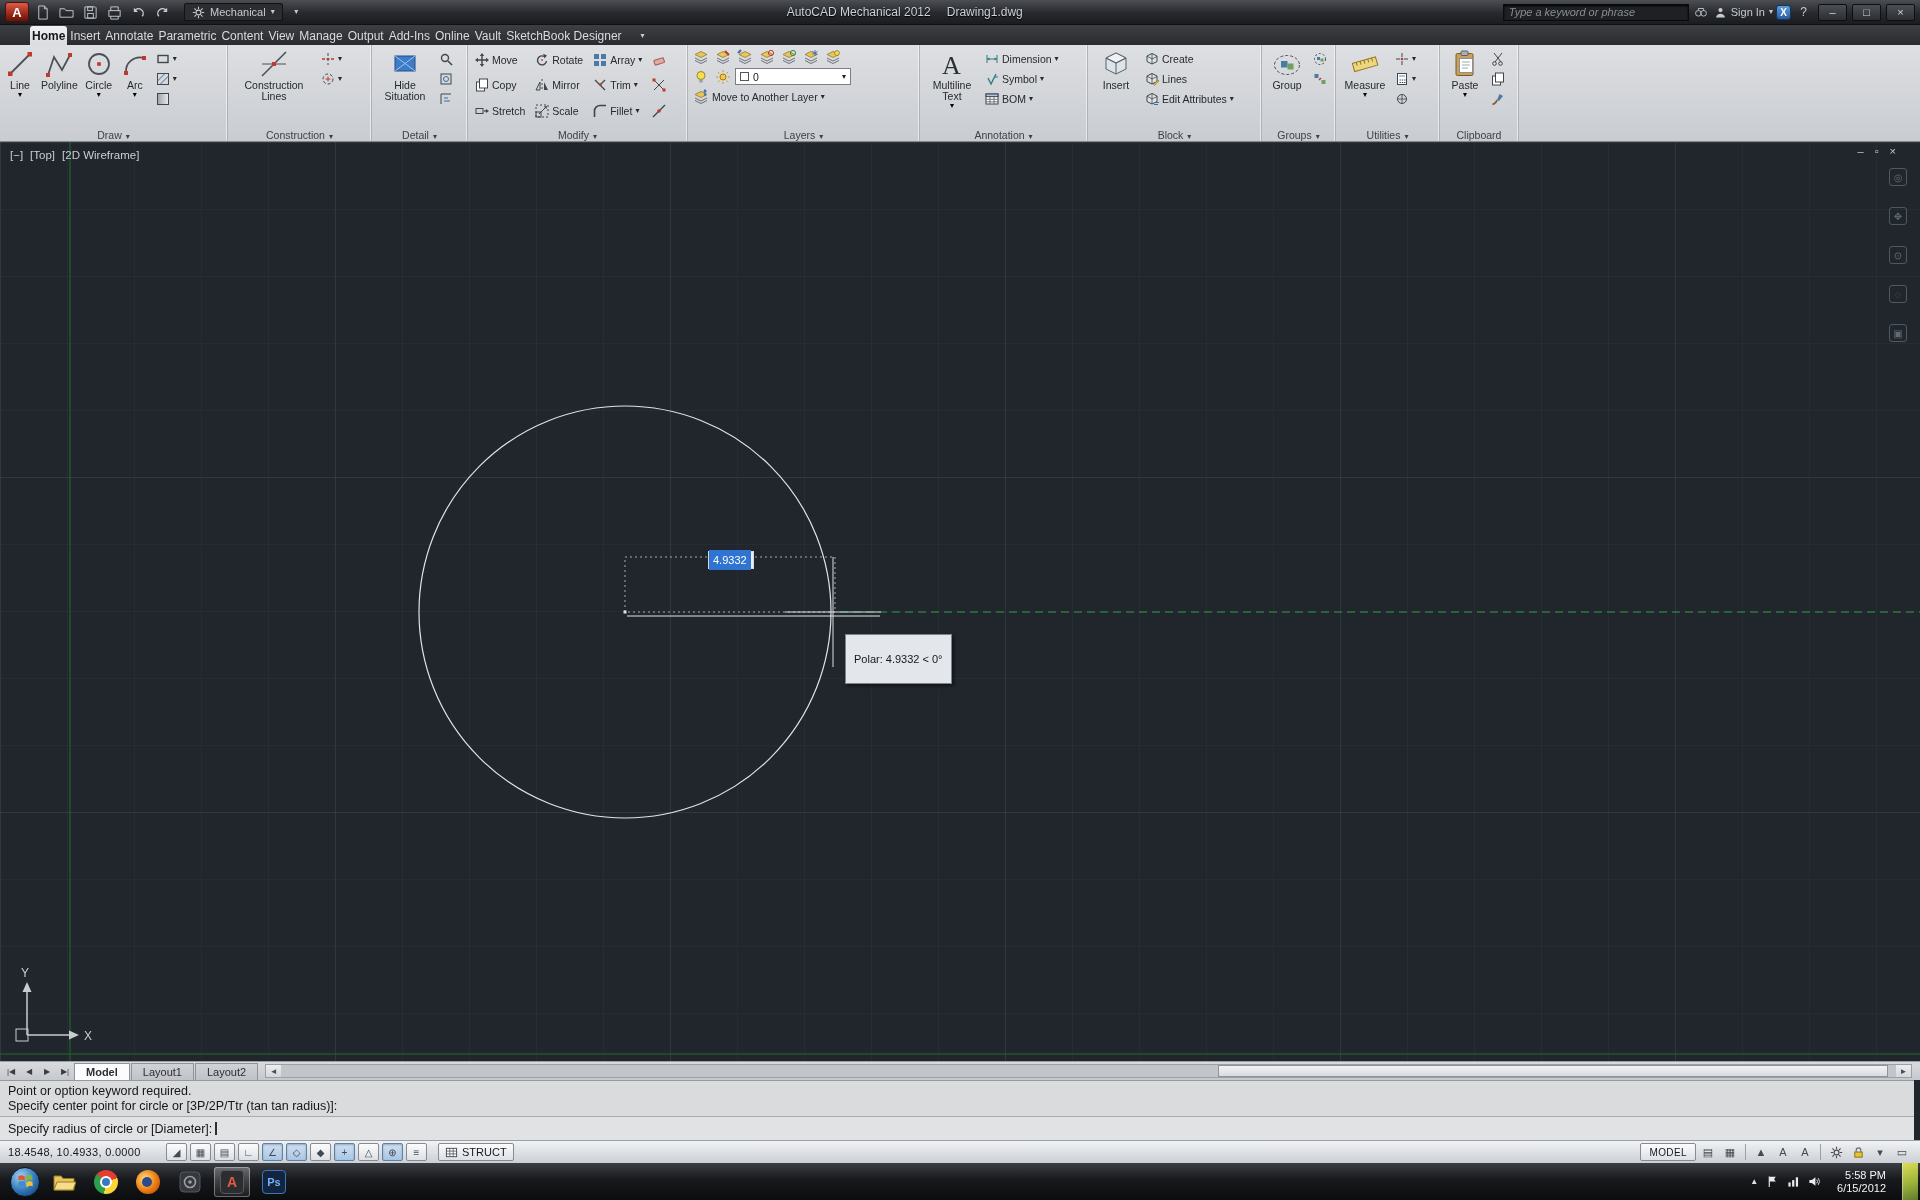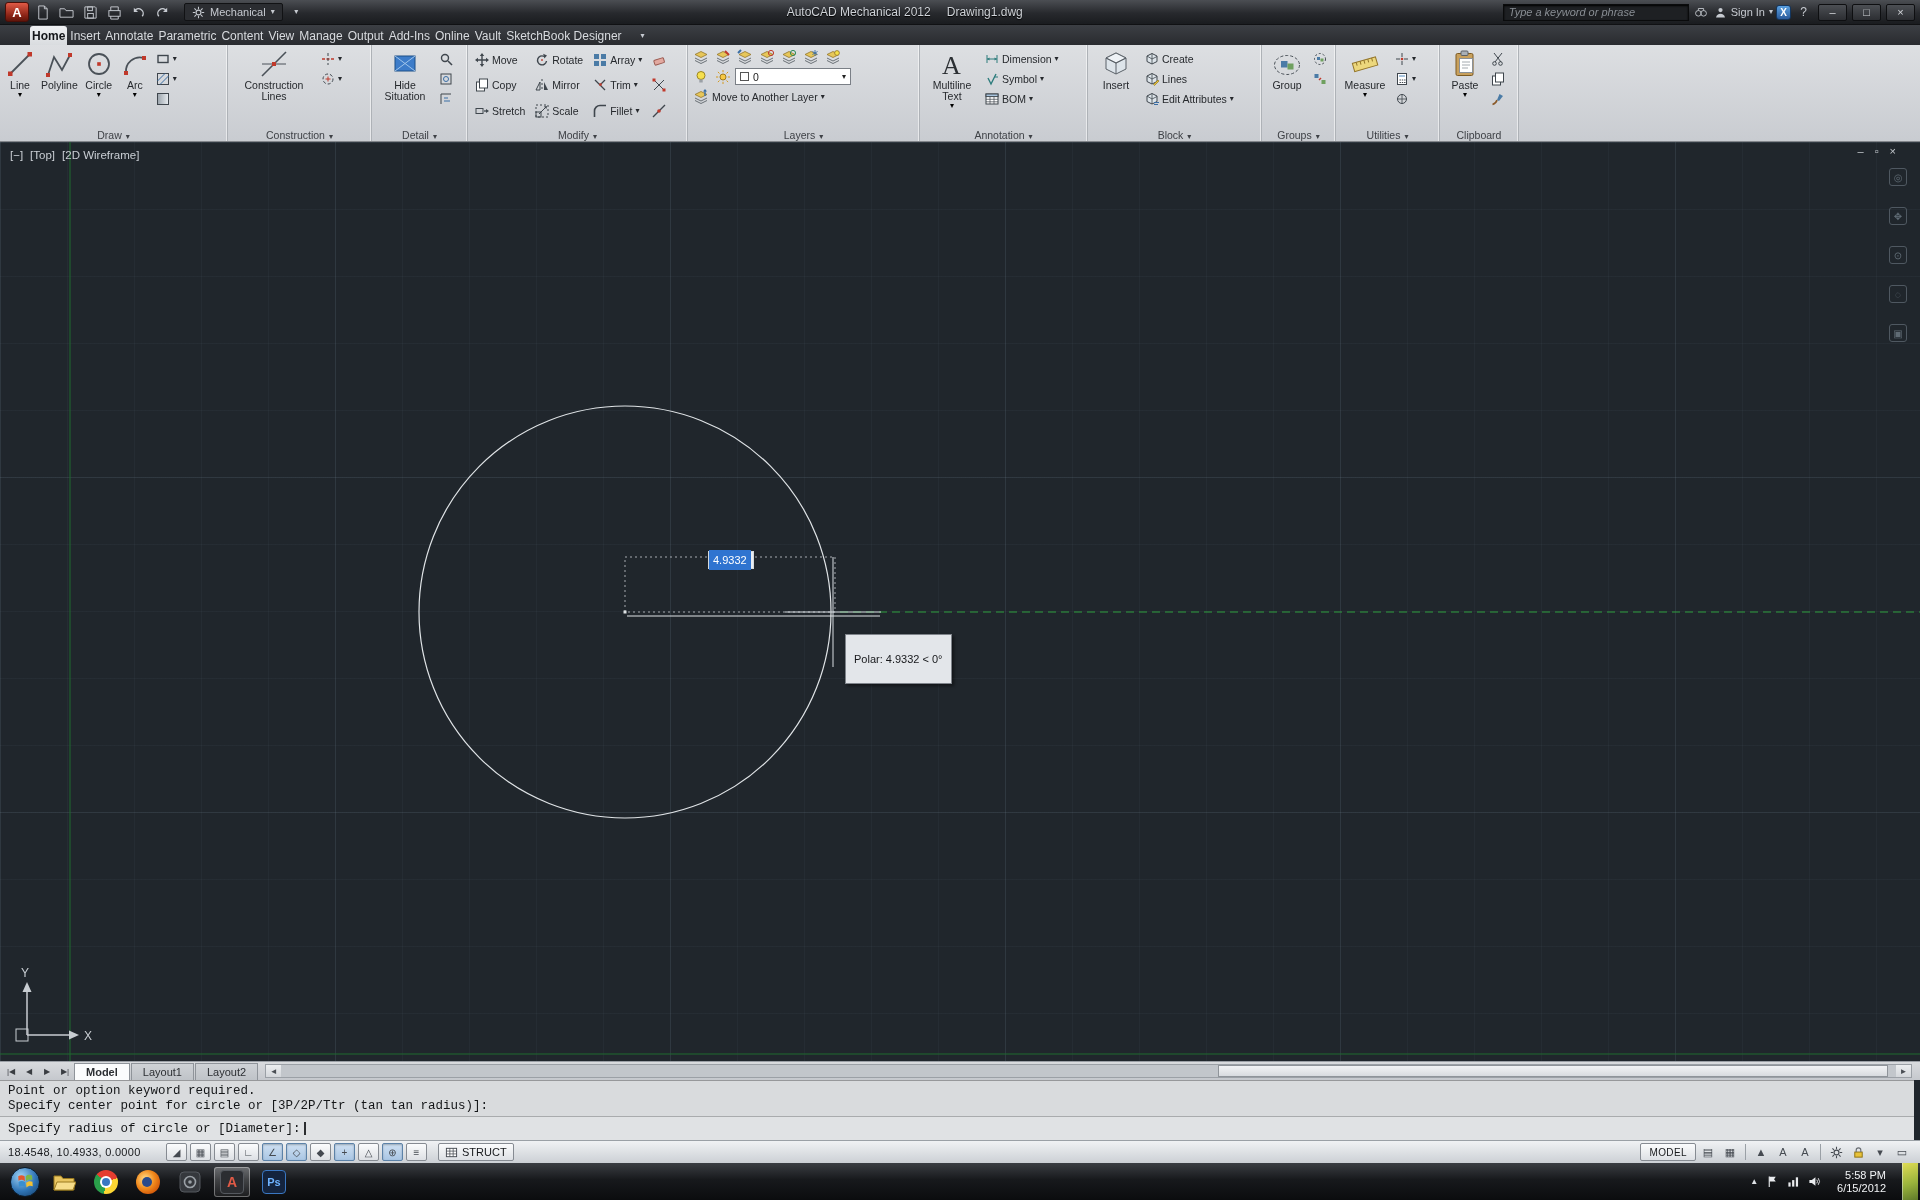--- a/index.html
+++ b/index.html
@@ -84,21 +84,21 @@
   .ltab{height:17px;padding:0 11px;display:flex;align-items:center;border:1px solid #8f949a;border-bottom:none;
     background:linear-gradient(#cfd2d6,#bfc3c8);margin-right:1px}
   .ltab.active{background:#fbfcfd;font-weight:bold}
   .hscroll{flex:1;height:14px;margin:0 6px;display:flex;align-items:stretch;border:1px solid #9ba0a6;background:#c2c6cb}
   .harrow{width:15px;display:flex;align-items:center;justify-content:center;font-size:8px;color:#4a4e54;background:linear-gradient(#eceef0,#d4d7db)}
   .htrack{flex:1;position:relative}
   .hthumb{position:absolute;left:58%;width:41.5%;top:0;bottom:0;background:linear-gradient(#f2f3f5,#d8dbdf);border:1px solid #8f949a}
 
   
   .cmd{position:absolute;top:1080px;left:0;right:6px;height:60px;background:#d9dbdd;border-top:1px solid #97989a;
-    font-family:Liberation Mono, monospace;font-size:12.5px;color:#141618}
+    font-family:Liberation Sans, sans-serif;font-size:12.5px;color:#141618}
   .cmd .hist{padding:3px 8px 2px}
   .cmd .hist div{line-height:15px;white-space:pre}
   .promptrow{border-top:1px solid #a9abad;background:#e0e2e4;padding:4px 8px;display:flex;align-items:center;height:24px}
   .ccaret{width:2px;height:13px;background:#2c2e30;margin-left:3px}
 
   
   .statusbar{position:absolute;top:1140px;left:0;right:0;height:23px;display:flex;align-items:center;gap:2px;
     background:linear-gradient(#f0f2f4,#ccd0d5);border-top:1px solid #9aa0a6;font-size:11px;color:#17191c;padding:11px 8px}
   .coords{width:156px;letter-spacing:.3px}
   .tgl{width:21px;height:18px;border:1px solid #868b92;border-radius:2px;background:linear-gradient(#fbfcfd,#dde0e4);

